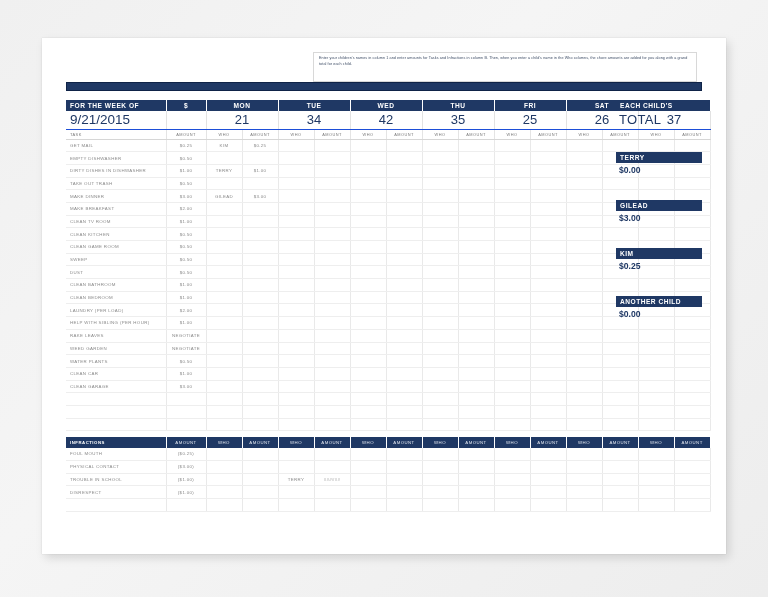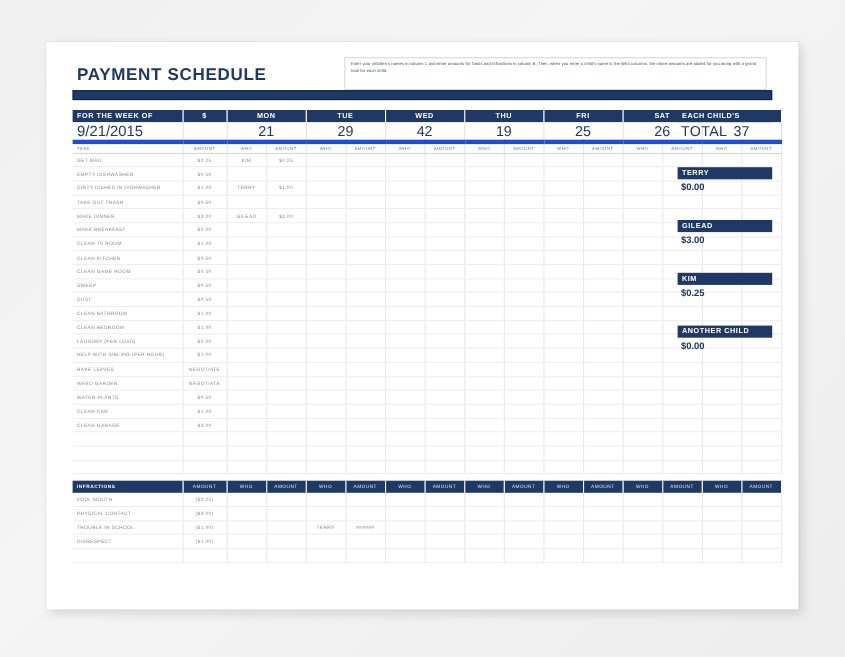--- a/index.html
+++ b/index.html
@@ -87,21 +87,21 @@
     border-right: 1px solid #ffffff;
   }
   .navy.left { text-align: left; padding-left: 4px; }
   .navy.ctr  { text-align: center; }
 
   
   .bigrow td {
     height: 18px;
     font-size: 13px;
     color: #1f3864;
-    border-bottom: 4px solid #1d4ed8;
+    border-bottom: 1px solid #1d4ed8;
     border-right: 1px solid #e2e2e2;
   }
   .bigrow td.date  { text-align: left; padding-left: 4px; font-size: 13.5px; }
   .bigrow td.daynum{ text-align: center; }
   .bigrow td.blank { border-right: 1px solid #e2e2e2; }
 
   
   .subhead td {
     height: 10px;
     font-size: 3.9px;
@@ -184,21 +184,20 @@
     line-height: 14px;
     padding-left: 3px;
   }
 </style>
 </head>
 <body>
 
 <div id="canvas">
   <div id="sheet">
 
-    <div class="title">PAYMENT SCHEDULE</div>
 
     <div class="instructions">Enter your children's names in column 1 and enter amounts for Tasks and Infractions in column B. Then, when you enter a child's name in the Who columns, the chore amounts are added for you along with a grand total for each child.</div>
 
     <div class="title-bar"></div>
 
     <div id="grid">
       <table class="sched">
         <colgroup>
           <col class="c-task">
             <col class="c-amt">
@@ -226,23 +225,23 @@
               <td class="navy ctr" colspan="2">WED</td>
               <td class="navy ctr" colspan="2">THU</td>
               <td class="navy ctr" colspan="2">FRI</td>
               <td class="navy ctr" colspan="2">SAT</td>
               <td class="navy ctr" colspan="2">SUN</td>
             </tr>
             <tr class="bigrow">
               <td class="date">9/21/2015</td>
               <td class="blank"></td>
               <td class="daynum" colspan="2">21</td>
-              <td class="daynum" colspan="2">29</td>
+              <td class="daynum" colspan="2">34</td>
               <td class="daynum" colspan="2">42</td>
-              <td class="daynum" colspan="2">19</td>
+              <td class="daynum" colspan="2">35</td>
               <td class="daynum" colspan="2">25</td>
               <td class="daynum" colspan="2">26</td>
               <td class="daynum" colspan="2">37</td>
             </tr>
             <tr class="subhead">
               <td class="l">TASK</td>
               <td class="c">AMOUNT</td>
               <td class="c">WHO</td>
               <td class="c">AMOUNT</td>
               <td class="c">WHO</td>

